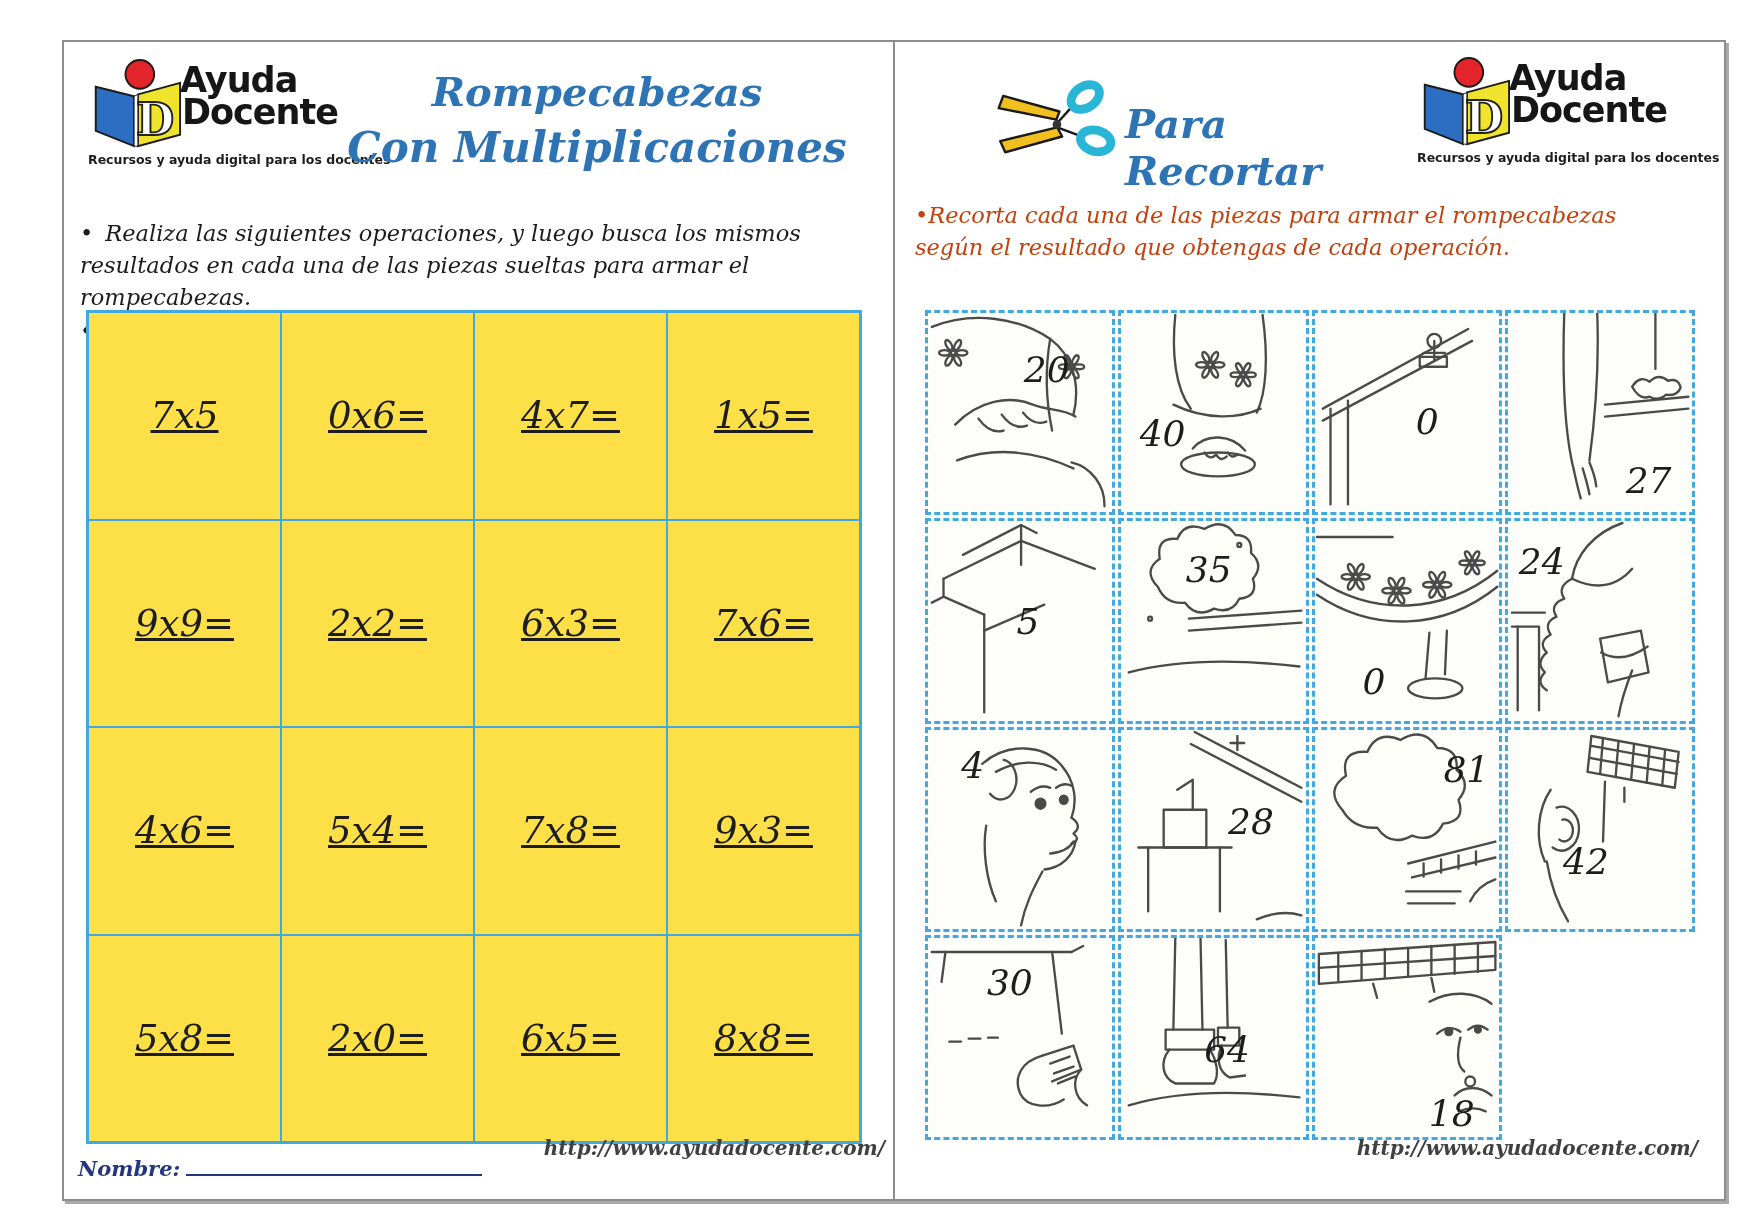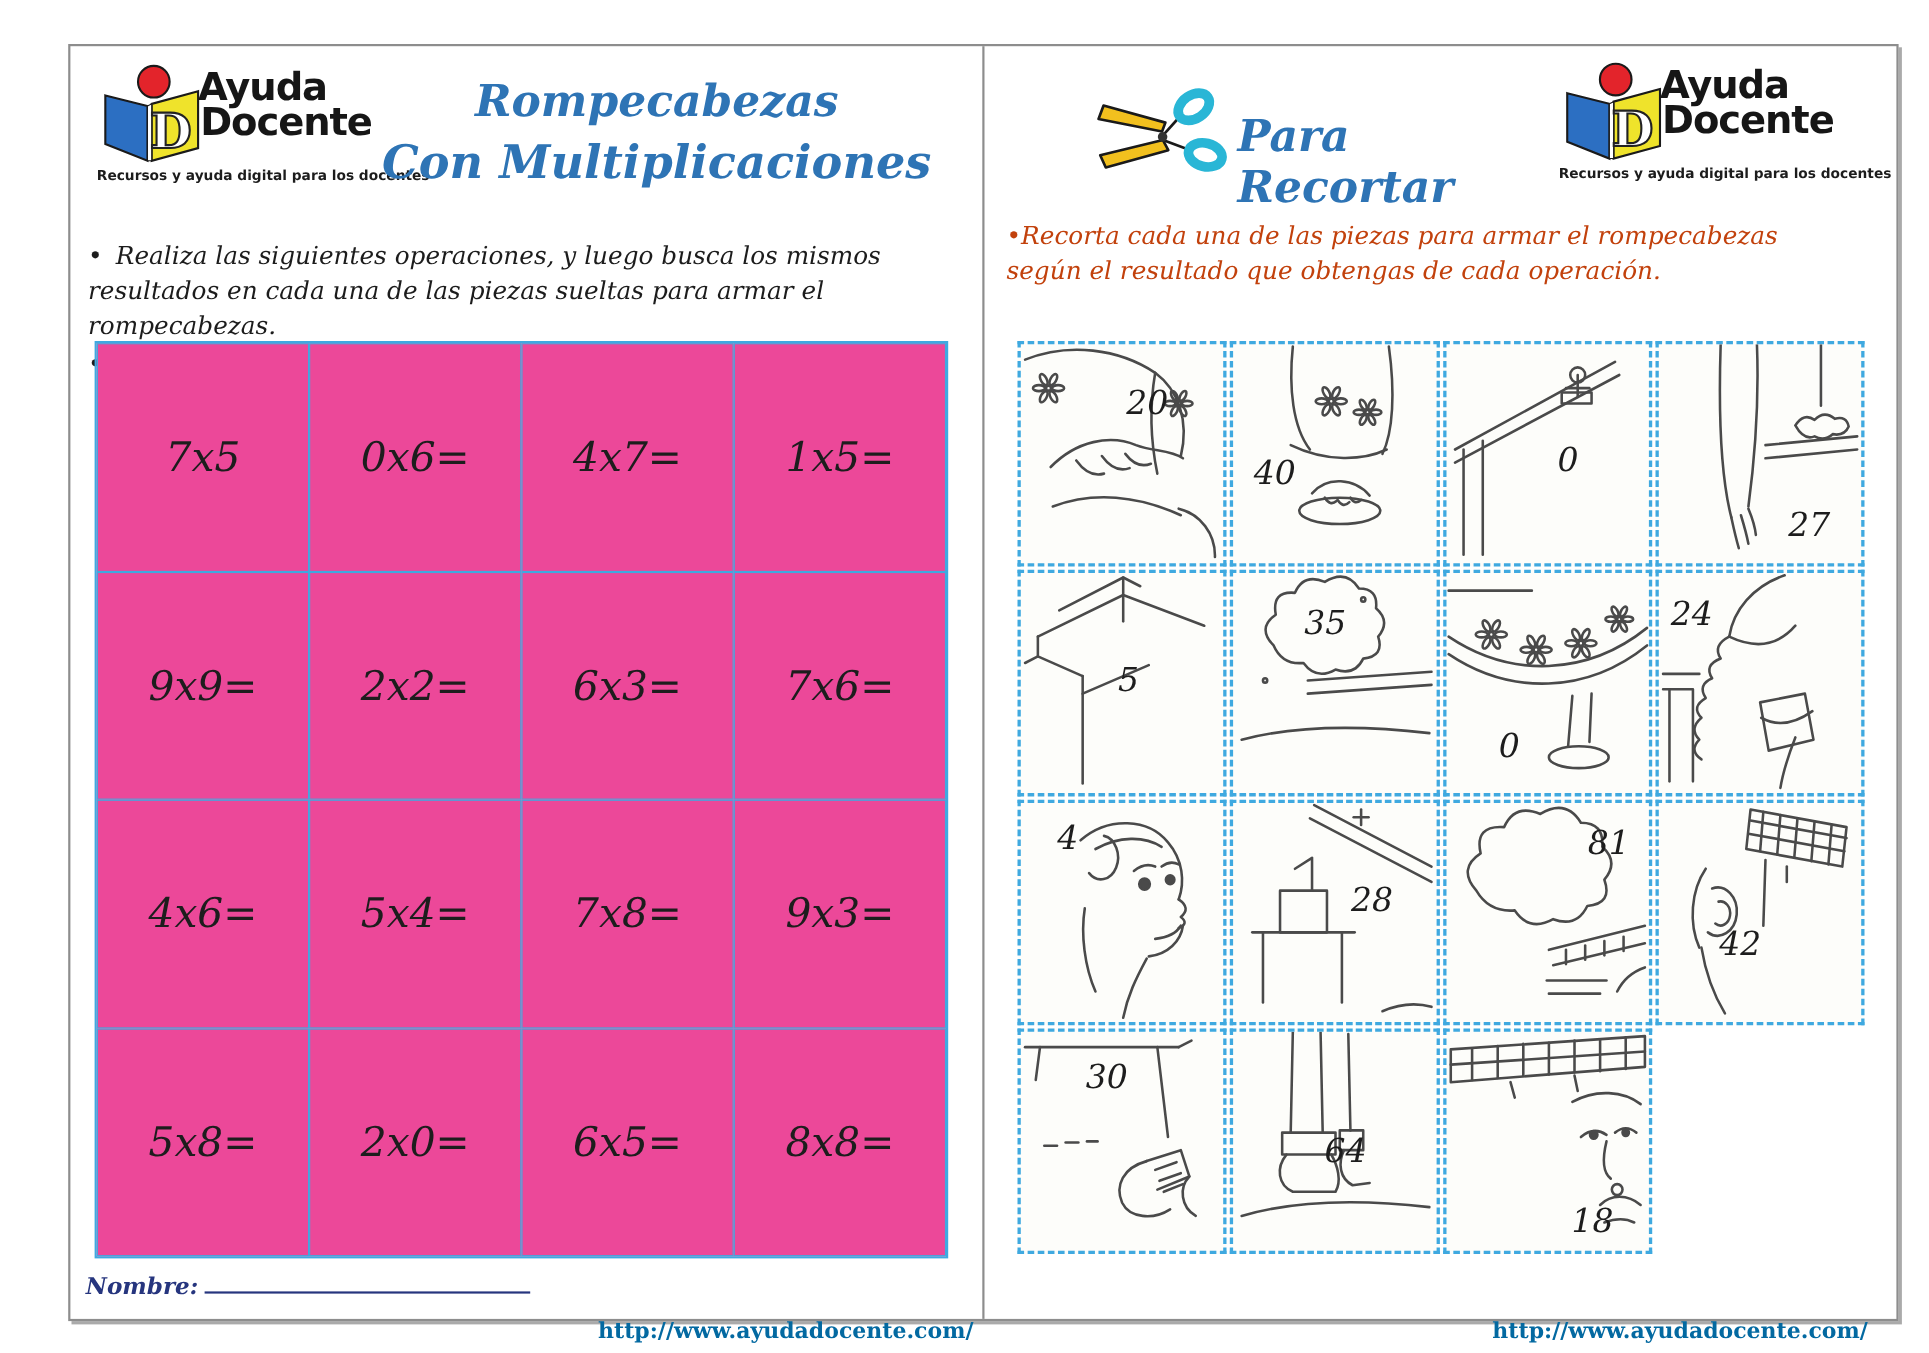--- a/index.html
+++ b/index.html
@@ -27,39 +27,39 @@
               font-style:italic;font-weight:bold;}
   .title-left .t1{font-size:40px;}
   .title-left .t2{font-size:42px;margin-top:8px;}
   .instructions{position:absolute;left:16px;top:176px;width:748px;font-style:italic;font-size:22.5px;
                 line-height:1.42;color:#1c1c1c;}
   .instr .bullet{margin-right:12px;}
   .instr + .instr{margin-top:2px;}
   .op-grid{position:absolute;left:22px;top:268px;width:772px;height:830px;display:grid;
            grid-template-columns:repeat(4,1fr);grid-template-rows:repeat(4,1fr);border:2px solid #3FA9E0;}
   .op-cell{border:1px solid #3FA9E0;display:flex;align-items:center;justify-content:center;
-           font-style:italic;font-size:37px;color:#1d1d1d;background:#ec4899;}
+           font-style:italic;font-size:37px;color:#1d1d1d;background:#fde047;text-decoration:underline;}
 
   .nombre{position:absolute;left:14px;top:1114px;font-weight:bold;font-style:italic;font-size:21px;color:#26357E;}
   .nombre .nline{display:inline-block;width:296px;border-bottom:2px solid #26357E;height:15px;margin-left:6px;}
-  .url{position:absolute;top:1155px;font-weight:bold;font-size:20px;color:#0369a1;}
+  .url{position:absolute;top:1094px;font-weight:bold;font-style:italic;font-size:20px;color:#404040;}
   .url-left{right:8px;}
   .url-right{right:26px;}
 
   
   .scissors{position:absolute;left:98px;top:36px;width:126px;height:94px;transform:rotate(-6deg);}
   .title-right{position:absolute;left:230px;top:58px;width:300px;color:#2E74B5;
                font-style:italic;font-weight:bold;font-size:40px;}
   .instructions-r{position:absolute;left:20px;top:158px;width:764px;font-style:italic;font-size:22.5px;
                   line-height:1.42;color:#c2410c;}
   .puzzle{position:absolute;left:30px;top:268px;width:770px;height:830px;display:grid;
           grid-template-columns:repeat(4,1fr);grid-template-rows:repeat(4,1fr);gap:3px;}
   .piece{position:relative;border:3px dashed #3FA9E0;background:#fdfdfa;overflow:hidden;}
   .piece svg{position:absolute;inset:0;width:100%;height:100%;}
-  .piece-num{position:absolute;font-style:italic;font-size:30px;color:#1d1d1d;z-index:2;}
+  .piece-num{position:absolute;font-style:italic;font-size:36px;color:#1d1d1d;z-index:2;}
 </style>
 </head>
 <body>
 
 <div class="sheet">
 
   <div class="page left">
 
     <div class="logo logo-left">
       <svg class="book" viewBox="0 0 100 96">

